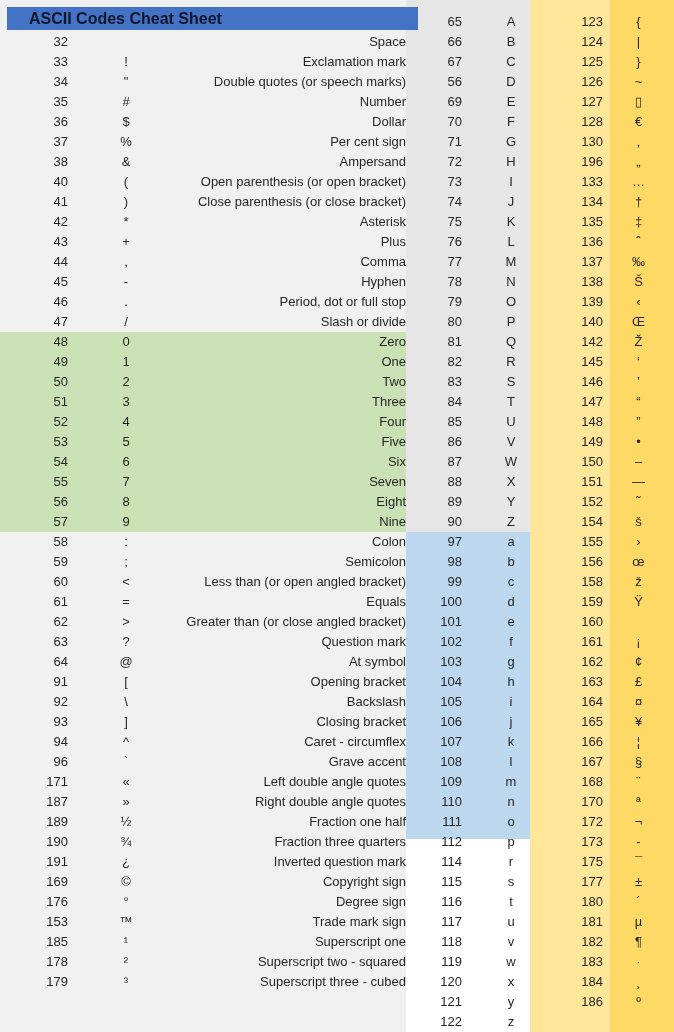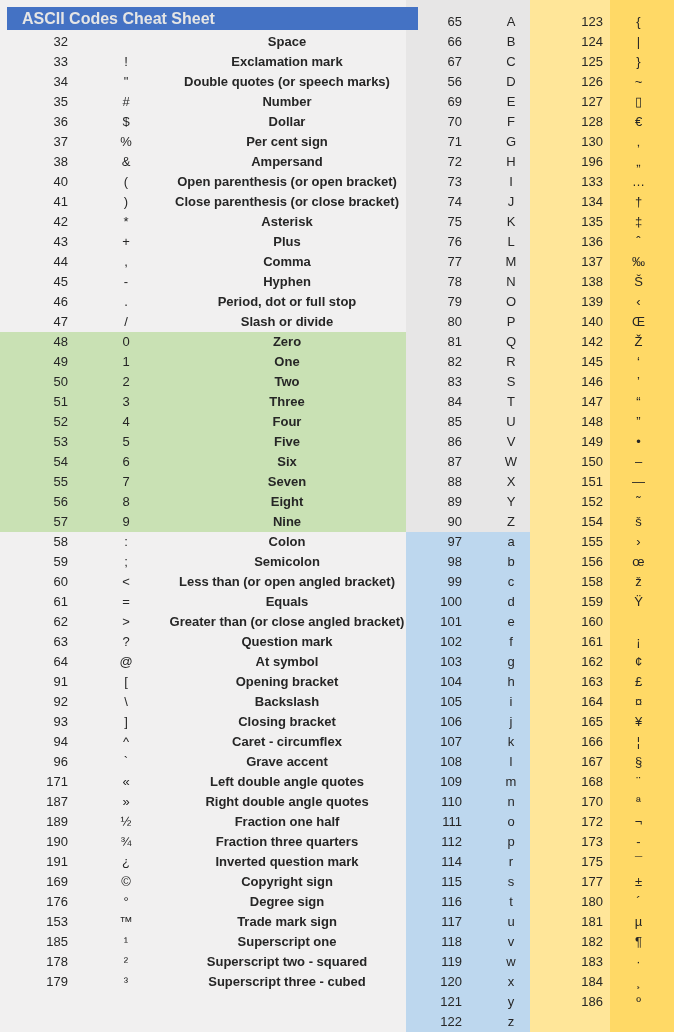--- a/index.html
+++ b/index.html
@@ -19,39 +19,39 @@
   .col-left {
     position: absolute; left: 0; top: 0;
     width: 406px; height: 1032px;
     background: #F1F0F0;
   }
   .header-bar {
     position: absolute; left: 7px; top: 7px;
     width: 411px; height: 23px;
     background: #4472C4;
     z-index: 5;
-    color: #e5e5e5;
+    color: #0f172a;
     font-weight: bold;
     font-size: 16px;
     line-height: 23px;
-    padding-left: 15px;
+    padding-left: 22px;
     box-sizing: border-box;
     white-space: nowrap;
   }
   .left-rows { position: absolute; left: 0; top: 32px; width: 406px; }
   .lrow { height: 20px; display: flex; font-size: 13px; line-height: 20px; }
   .lrow.green { background: #C9E1B4; }
   .lrow .num  { width: 43px; text-align: right; flex: none; padding-left: 25px; }
   .lrow .sym  { width: 84px; padding-left: 16px; text-align: center; flex: none; }
-  .lrow .desc { flex: 1; text-align: center; white-space: nowrap; font-weight: bold; }
+  .lrow .desc { flex: 1; text-align: right; white-space: nowrap; }
 
   
   .col-mid {
     position: absolute; left: 406px; top: 0;
-    width: 124px; height: 1032px;
+    width: 124px; height: 839px;
     background: linear-gradient(to bottom, #E7E6E6 0px, #E7E6E6 532px, #BDD7EE 532px, #BDD7EE 100%);
   }
   .mid-rows { position: absolute; left: 0; top: 12px; width: 124px; }
   .mrow { height: 20px; display: flex; font-size: 13px; line-height: 20px; }
   .mrow .num { width: 56px; text-align: right; flex: none; }
   .mrow .sym { flex: 1; text-align: center; padding-left: 30px; }
 
   
   .col-right {
     position: absolute; left: 530px; top: 0;

